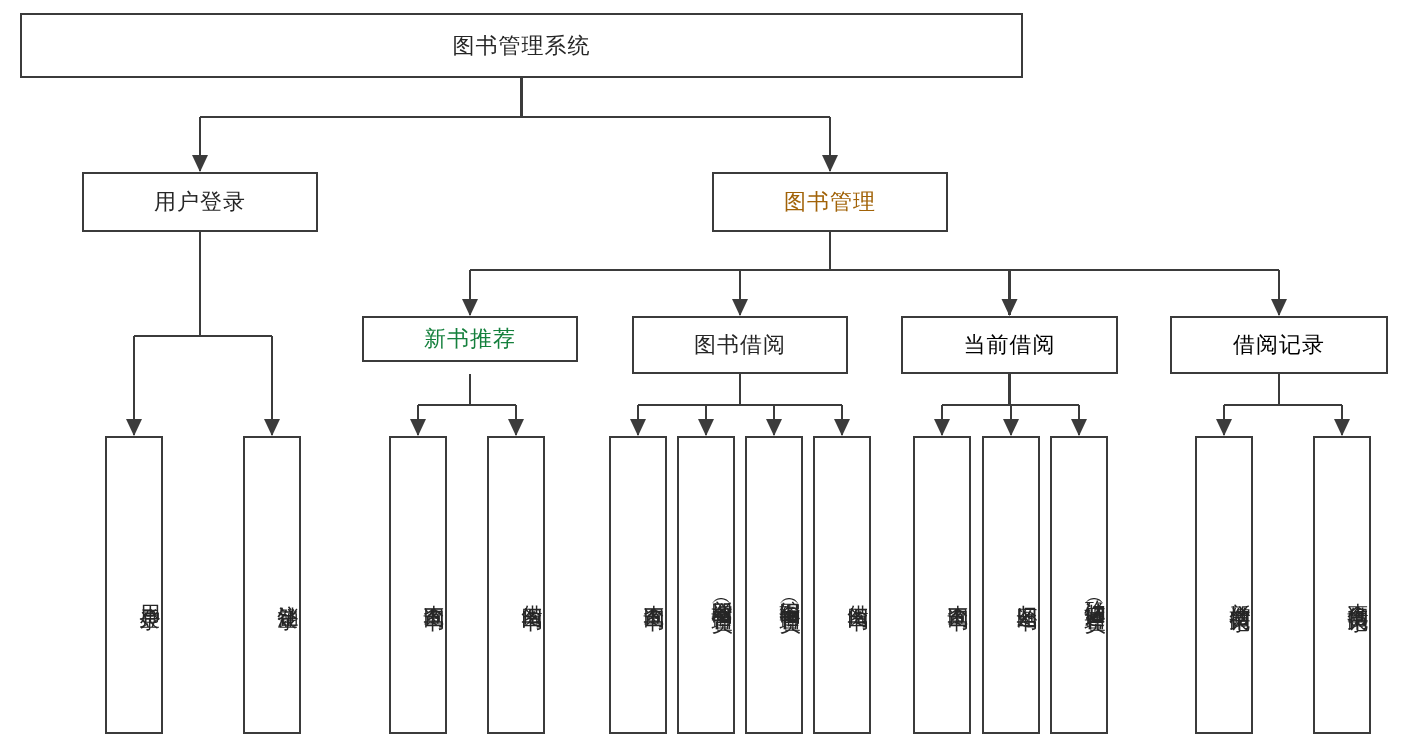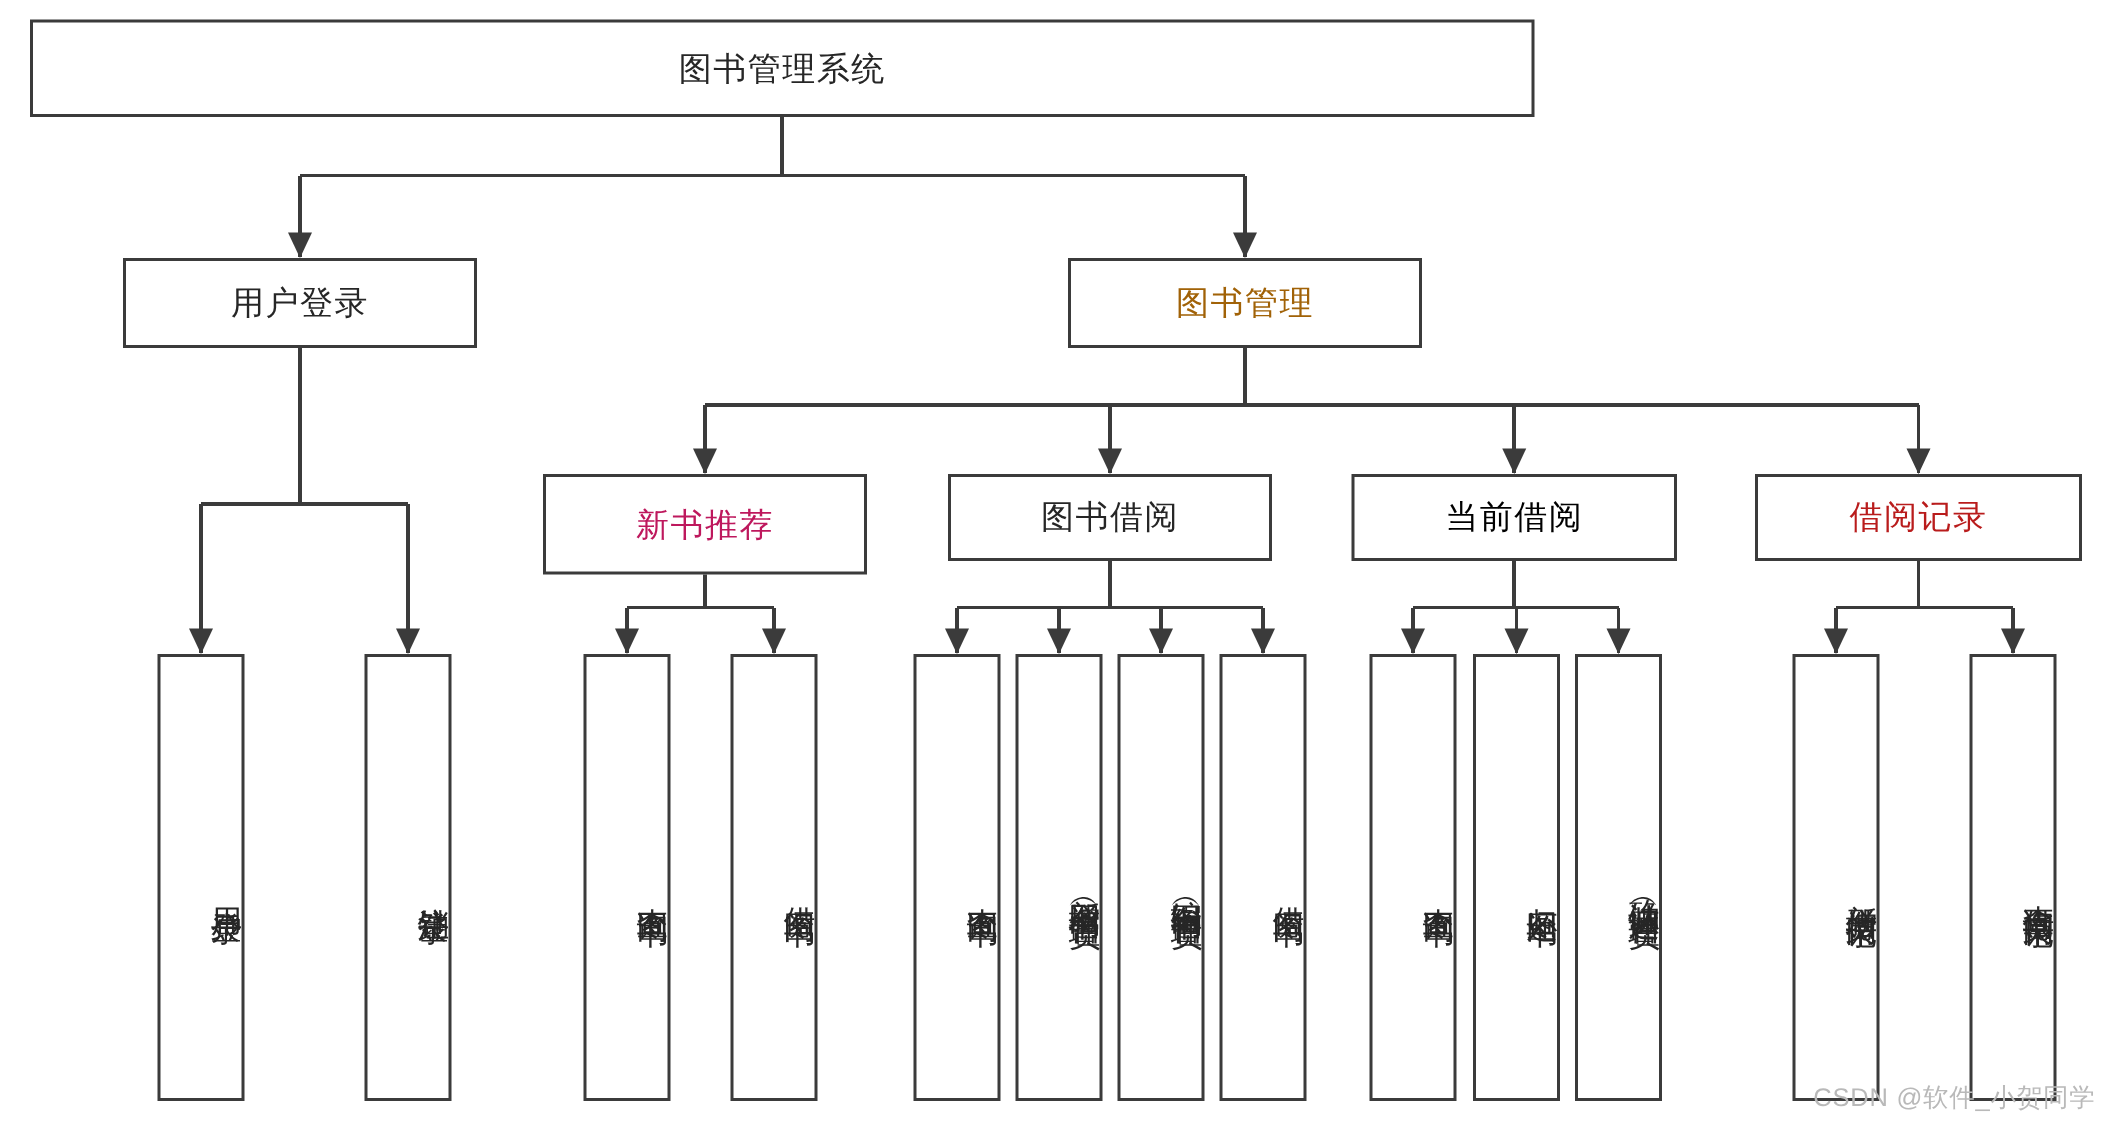--- a/index.html
+++ b/index.html
@@ -128,30 +128,30 @@
   <div id="nodes">
       <div class="node horizontal" style="left: 20px; top: 13px; width: 1003px; height: 65px; border-color: rgb(59, 59, 59); background: rgb(255, 255, 255); color: rgb(38, 38, 38);">
         <span class="node-label">图书管理系统</span>
       </div>
       <div class="node horizontal" style="left: 82px; top: 172px; width: 236px; height: 60px; border-color: rgb(59, 59, 59); background: rgb(255, 255, 255); color: rgb(38, 38, 38);">
         <span class="node-label">用户登录</span>
       </div>
       <div class="node horizontal" style="left: 712px; top: 172px; width: 236px; height: 60px; border-color: rgb(59, 59, 59); background: rgb(255, 255, 255); color: #a16207;">
         <span class="node-label">图书管理</span>
       </div>
-      <div class="node horizontal" style="left: 362px; top: 316px; width: 216px; height: 67px; border-color: rgb(59, 59, 59); background: rgb(255, 255, 255); color: #be185d;">
+      <div class="node horizontal" style="left: 362px; top: 316px; width: 216px; height: 46px; border-color: rgb(59, 59, 59); background: rgb(255, 255, 255); color: #15803d;">
         <span class="node-label">新书推荐</span>
       </div>
       <div class="node horizontal" style="left: 632px; top: 316px; width: 216px; height: 58px; border-color: rgb(59, 59, 59); background: rgb(255, 255, 255); color: rgb(38, 38, 38);">
         <span class="node-label">图书借阅</span>
       </div>
       <div class="node horizontal" style="left: 901px; top: 316px; width: 217px; height: 58px; border-color: rgb(59, 59, 59); background: rgb(255, 255, 255); color: #000000;">
         <span class="node-label">当前借阅</span>
       </div>
-      <div class="node horizontal" style="left: 1170px; top: 316px; width: 218px; height: 58px; border-color: rgb(59, 59, 59); background: rgb(255, 255, 255); color: #b91c1c;">
+      <div class="node horizontal" style="left: 1170px; top: 316px; width: 218px; height: 58px; border-color: rgb(59, 59, 59); background: rgb(255, 255, 255); color: #000000;">
         <span class="node-label">借阅记录</span>
       </div>
       <div class="node vertical" style="left: 105px; top: 436px; width: 58px; height: 298px; border-color: rgb(59, 59, 59); background: rgb(255, 255, 255); color: rgb(38, 38, 38);">
         <span class="node-label">用户登录</span>
       </div>
       <div class="node vertical" style="left: 243px; top: 436px; width: 58px; height: 298px; border-color: rgb(59, 59, 59); background: rgb(255, 255, 255); color: rgb(38, 38, 38);">
         <span class="node-label">注销登录</span>
       </div>
       <div class="node vertical" style="left: 389px; top: 436px; width: 58px; height: 298px; border-color: rgb(59, 59, 59); background: rgb(255, 255, 255); color: rgb(38, 38, 38);">
         <span class="node-label">查询图书</span>
@@ -180,14 +180,13 @@
       <div class="node vertical" style="left: 1050px; top: 436px; width: 58px; height: 298px; border-color: rgb(59, 59, 59); background: rgb(255, 255, 255); color: rgb(38, 38, 38);">
         <span class="node-label">确认归还（管理员）</span>
       </div>
       <div class="node vertical" style="left: 1195px; top: 436px; width: 58px; height: 298px; border-color: rgb(59, 59, 59); background: rgb(255, 255, 255); color: rgb(38, 38, 38);">
         <span class="node-label">新增借阅记录</span>
       </div>
       <div class="node vertical" style="left: 1313px; top: 436px; width: 58px; height: 298px; border-color: rgb(59, 59, 59); background: rgb(255, 255, 255); color: rgb(38, 38, 38);">
         <span class="node-label">查询借阅记录</span>
       </div>
     </div>
-  <div id="watermark">CSDN @软件_小贺同学</div>
 </div>
 
 </body></html>

